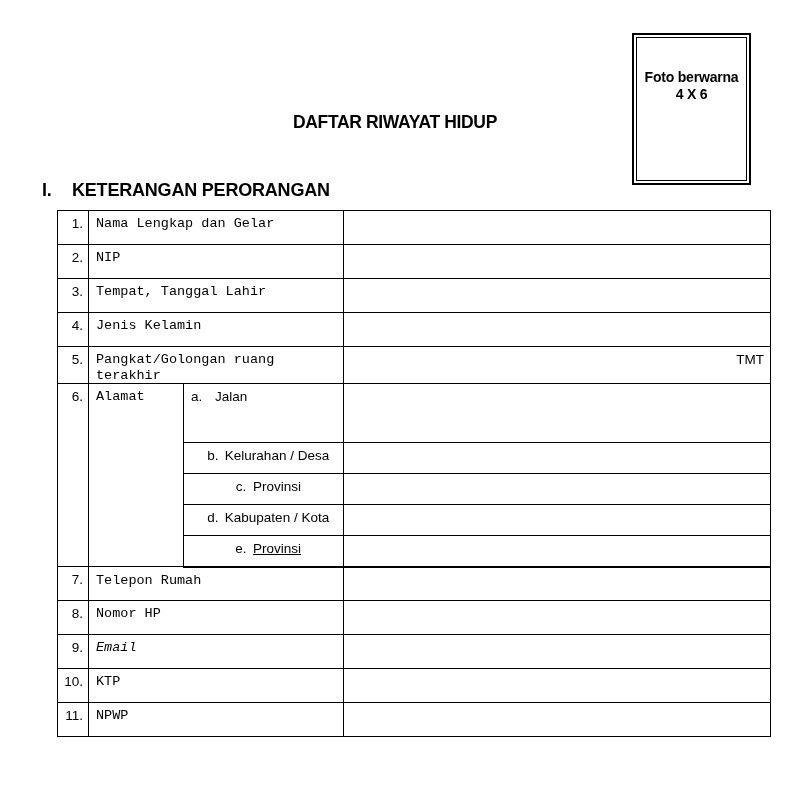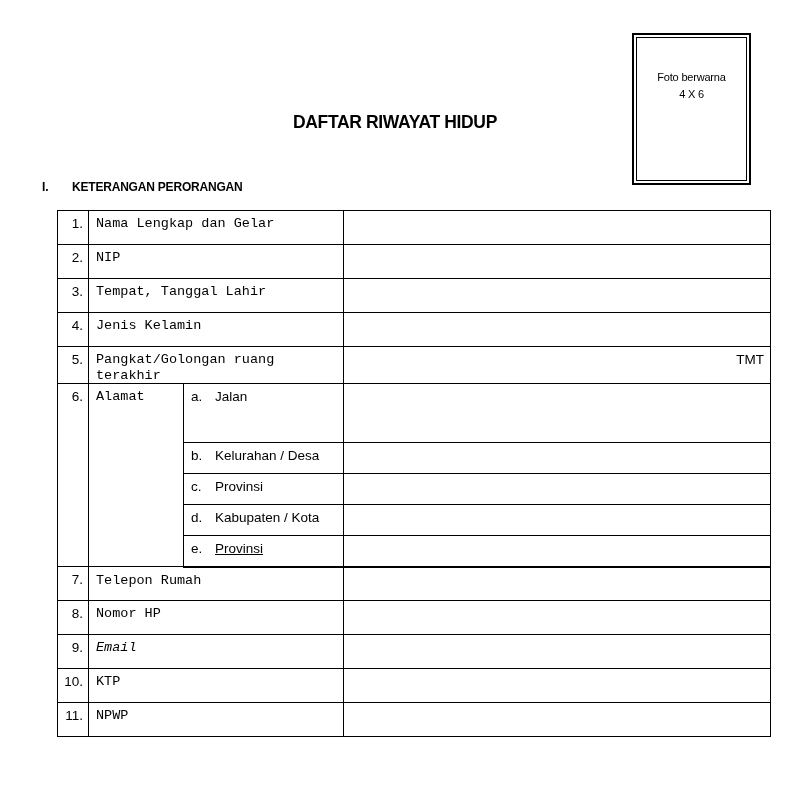--- a/index.html
+++ b/index.html
@@ -32,22 +32,22 @@
     left: 2px;
     top: 2px;
     right: 2px;
     bottom: 2px;
     border: 1px solid #000;
     box-sizing: border-box;
     text-align: center;
     padding-top: 31px;
   }
   .photo-line {
-    font-size: 11px;
-    font-weight: normal;
+    font-size: 14px;
+    font-weight: bold;
     line-height: 17px;
     letter-spacing: -0.2px;
   }
 
   
   #doc-title {
     position: absolute;
     left: 0;
     top: 112px;
     width: 790px;
@@ -55,21 +55,21 @@
     font-size: 17.5px;
     font-weight: bold;
     letter-spacing: -0.35px;
   }
 
   
   #section-heading {
     position: absolute;
     left: 42px;
     top: 180px;
-    font-size: 12px;
+    font-size: 18px;
     font-weight: bold;
     letter-spacing: -0.2px;
     white-space: nowrap;
   }
   #section-heading .sec-num {
     display: inline-block;
     width: 30px;
   }
 
   
@@ -107,21 +107,21 @@
   .sub-letter {
     display: inline-block;
     width: 24px;
   }
   .italic-label { font-style: italic; }
   .val-center { text-align: right; }
 
   
   .r-std { height: 34px; }
   .r-tall { height: 59px; }
-  .r-sub { height: 31px; }
+  .r-sub { height: 31px; text-align: center; }
 
   
   .thick-bottom { border-bottom: 2.5px solid #000 !important; text-decoration: underline; }
 </style>
 </head>
 <body>
 
 <div id="photo-box">
   <div id="photo-box-inner">
     <div class="photo-line">Foto berwarna</div>

